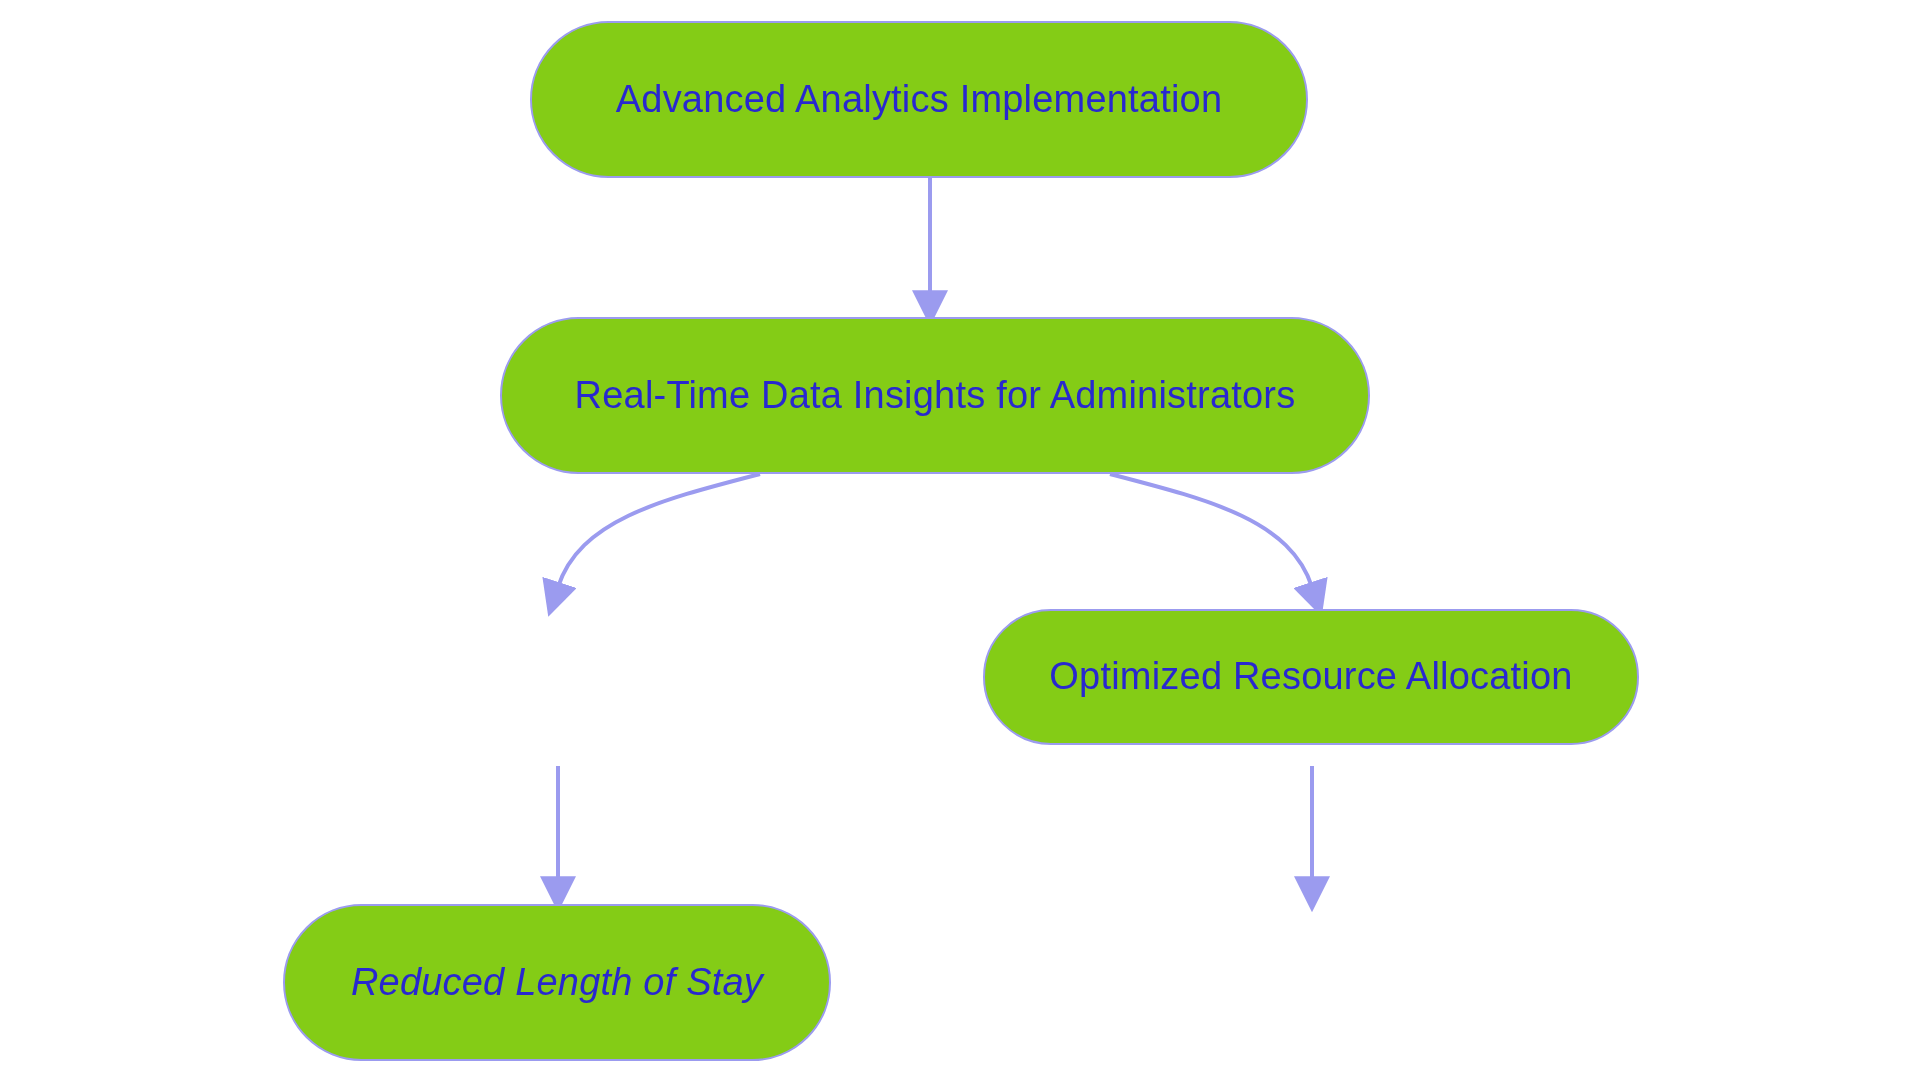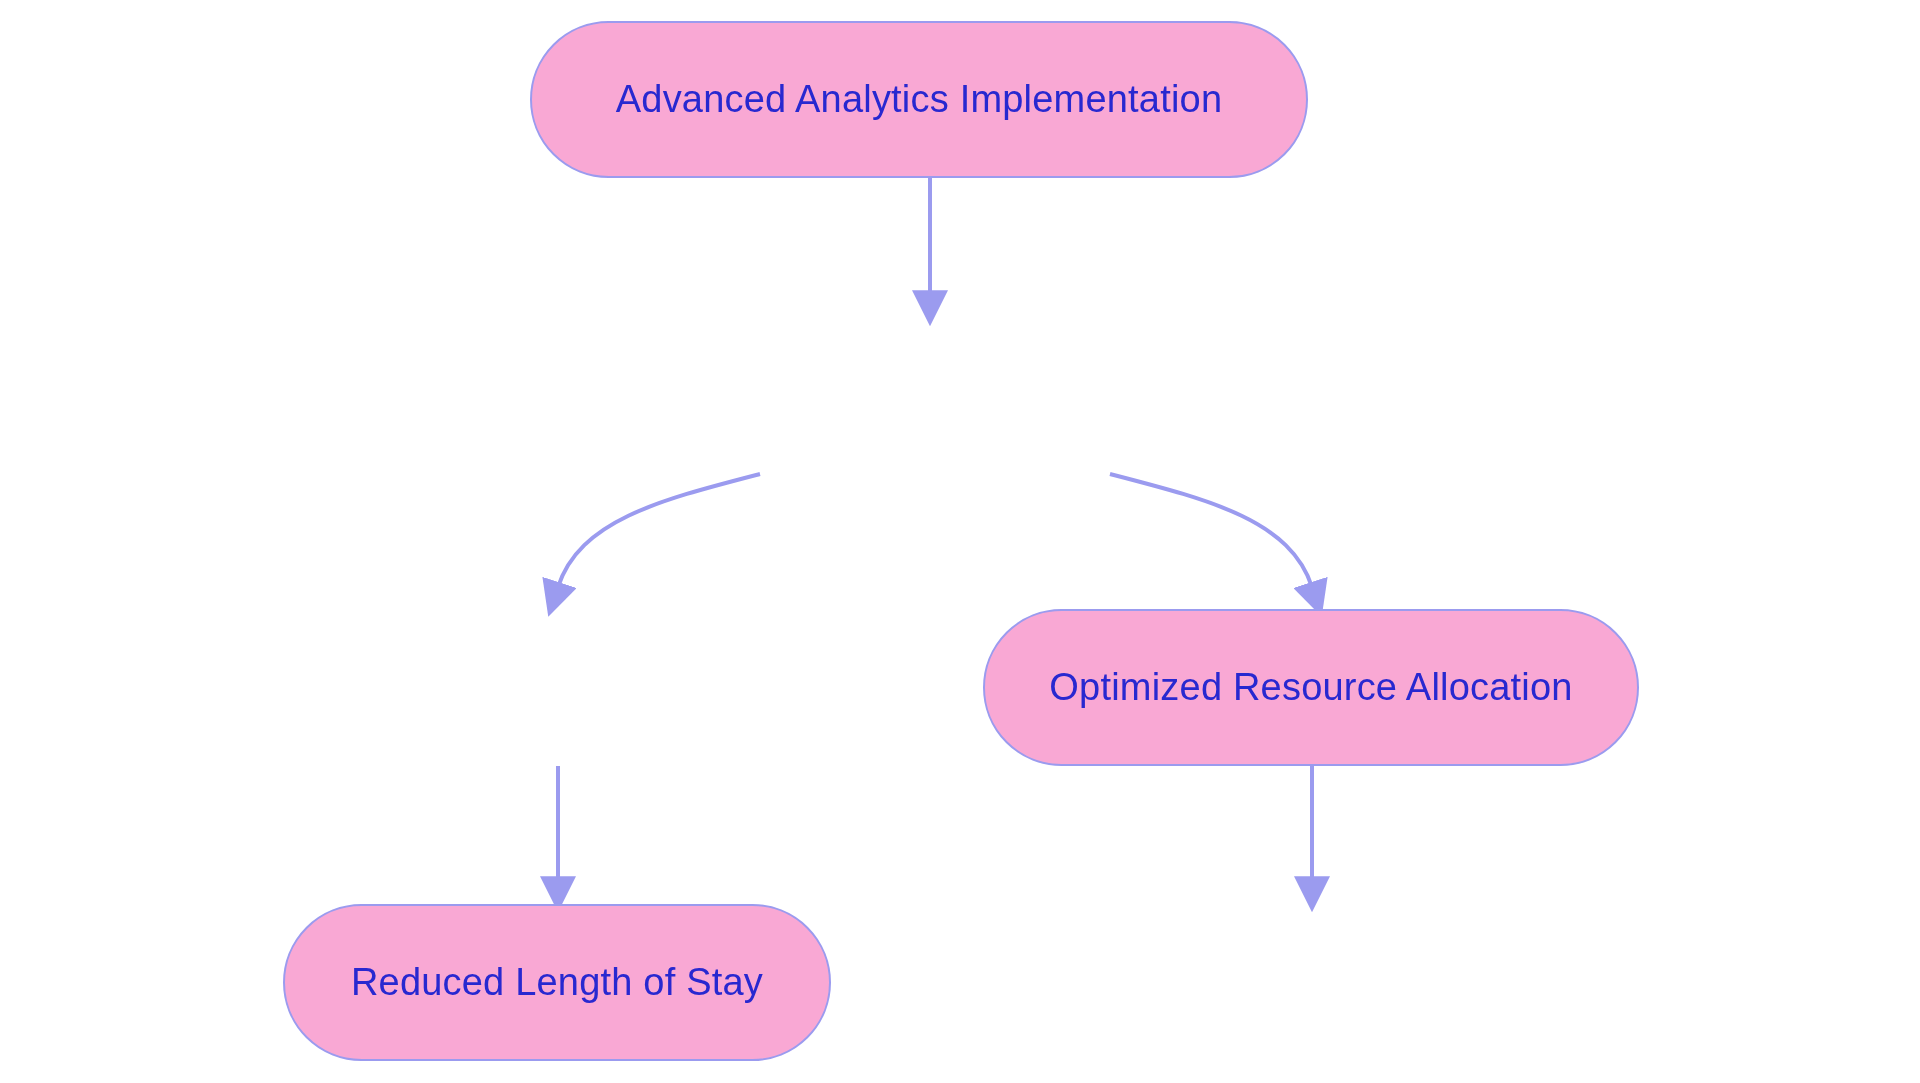--- a/index.html
+++ b/index.html
@@ -25,21 +25,21 @@
     width: 1920px;
     height: 1083px;
     pointer-events: none;
   }
   .node {
     position: absolute;
     box-sizing: border-box;
     display: flex;
     align-items: center;
     justify-content: center;
-    background: #f9a8d4;
+    background: #84cc16;
     border: 2px solid #9b9bef;
     border-radius: 999px;
     text-align: left;
     z-index: 2;
   }
   .node-label {
     color: #2828d0;
     font-family: "Liberation Sans", sans-serif;
     font-size: 38px;
     font-weight: 400;
@@ -79,24 +79,27 @@
 
     <g>
       <path d="M 1312,766 L 1312,881" fill="none" stroke="#9b9bef" stroke-width="4" marker-end="url(#arrowhead)"></path>
     </g>
   </svg>
 
   <div class="node" style="left:530px; top:21px; width:778px; height:157px;">
     <span class="node-label">Advanced Analytics Implementation</span>
   </div>
 
+  <div class="node" style="left:500px; top:317px; width:870px; height:157px;">
+    <span class="node-label">Real-Time Data Insights for Administrators</span>
+  </div>
 
 
-  <div class="node" style="left:983px; top:609px; width:656px; height:157px;">
+  <div class="node" style="left:983px; top:609px; width:656px; height:136px;">
     <span class="node-label">Optimized Resource Allocation</span>
   </div>
 
-  <div class="node" style="left:283px; top:904px; width:548px; height:157px;">
+  <div class="node" style="left:283px; top:904px; width:548px; height:157px;font-style:italic;">
     <span class="node-label">Reduced Length of Stay</span>
   </div>
 
 
 </div>
 
 </body></html>

